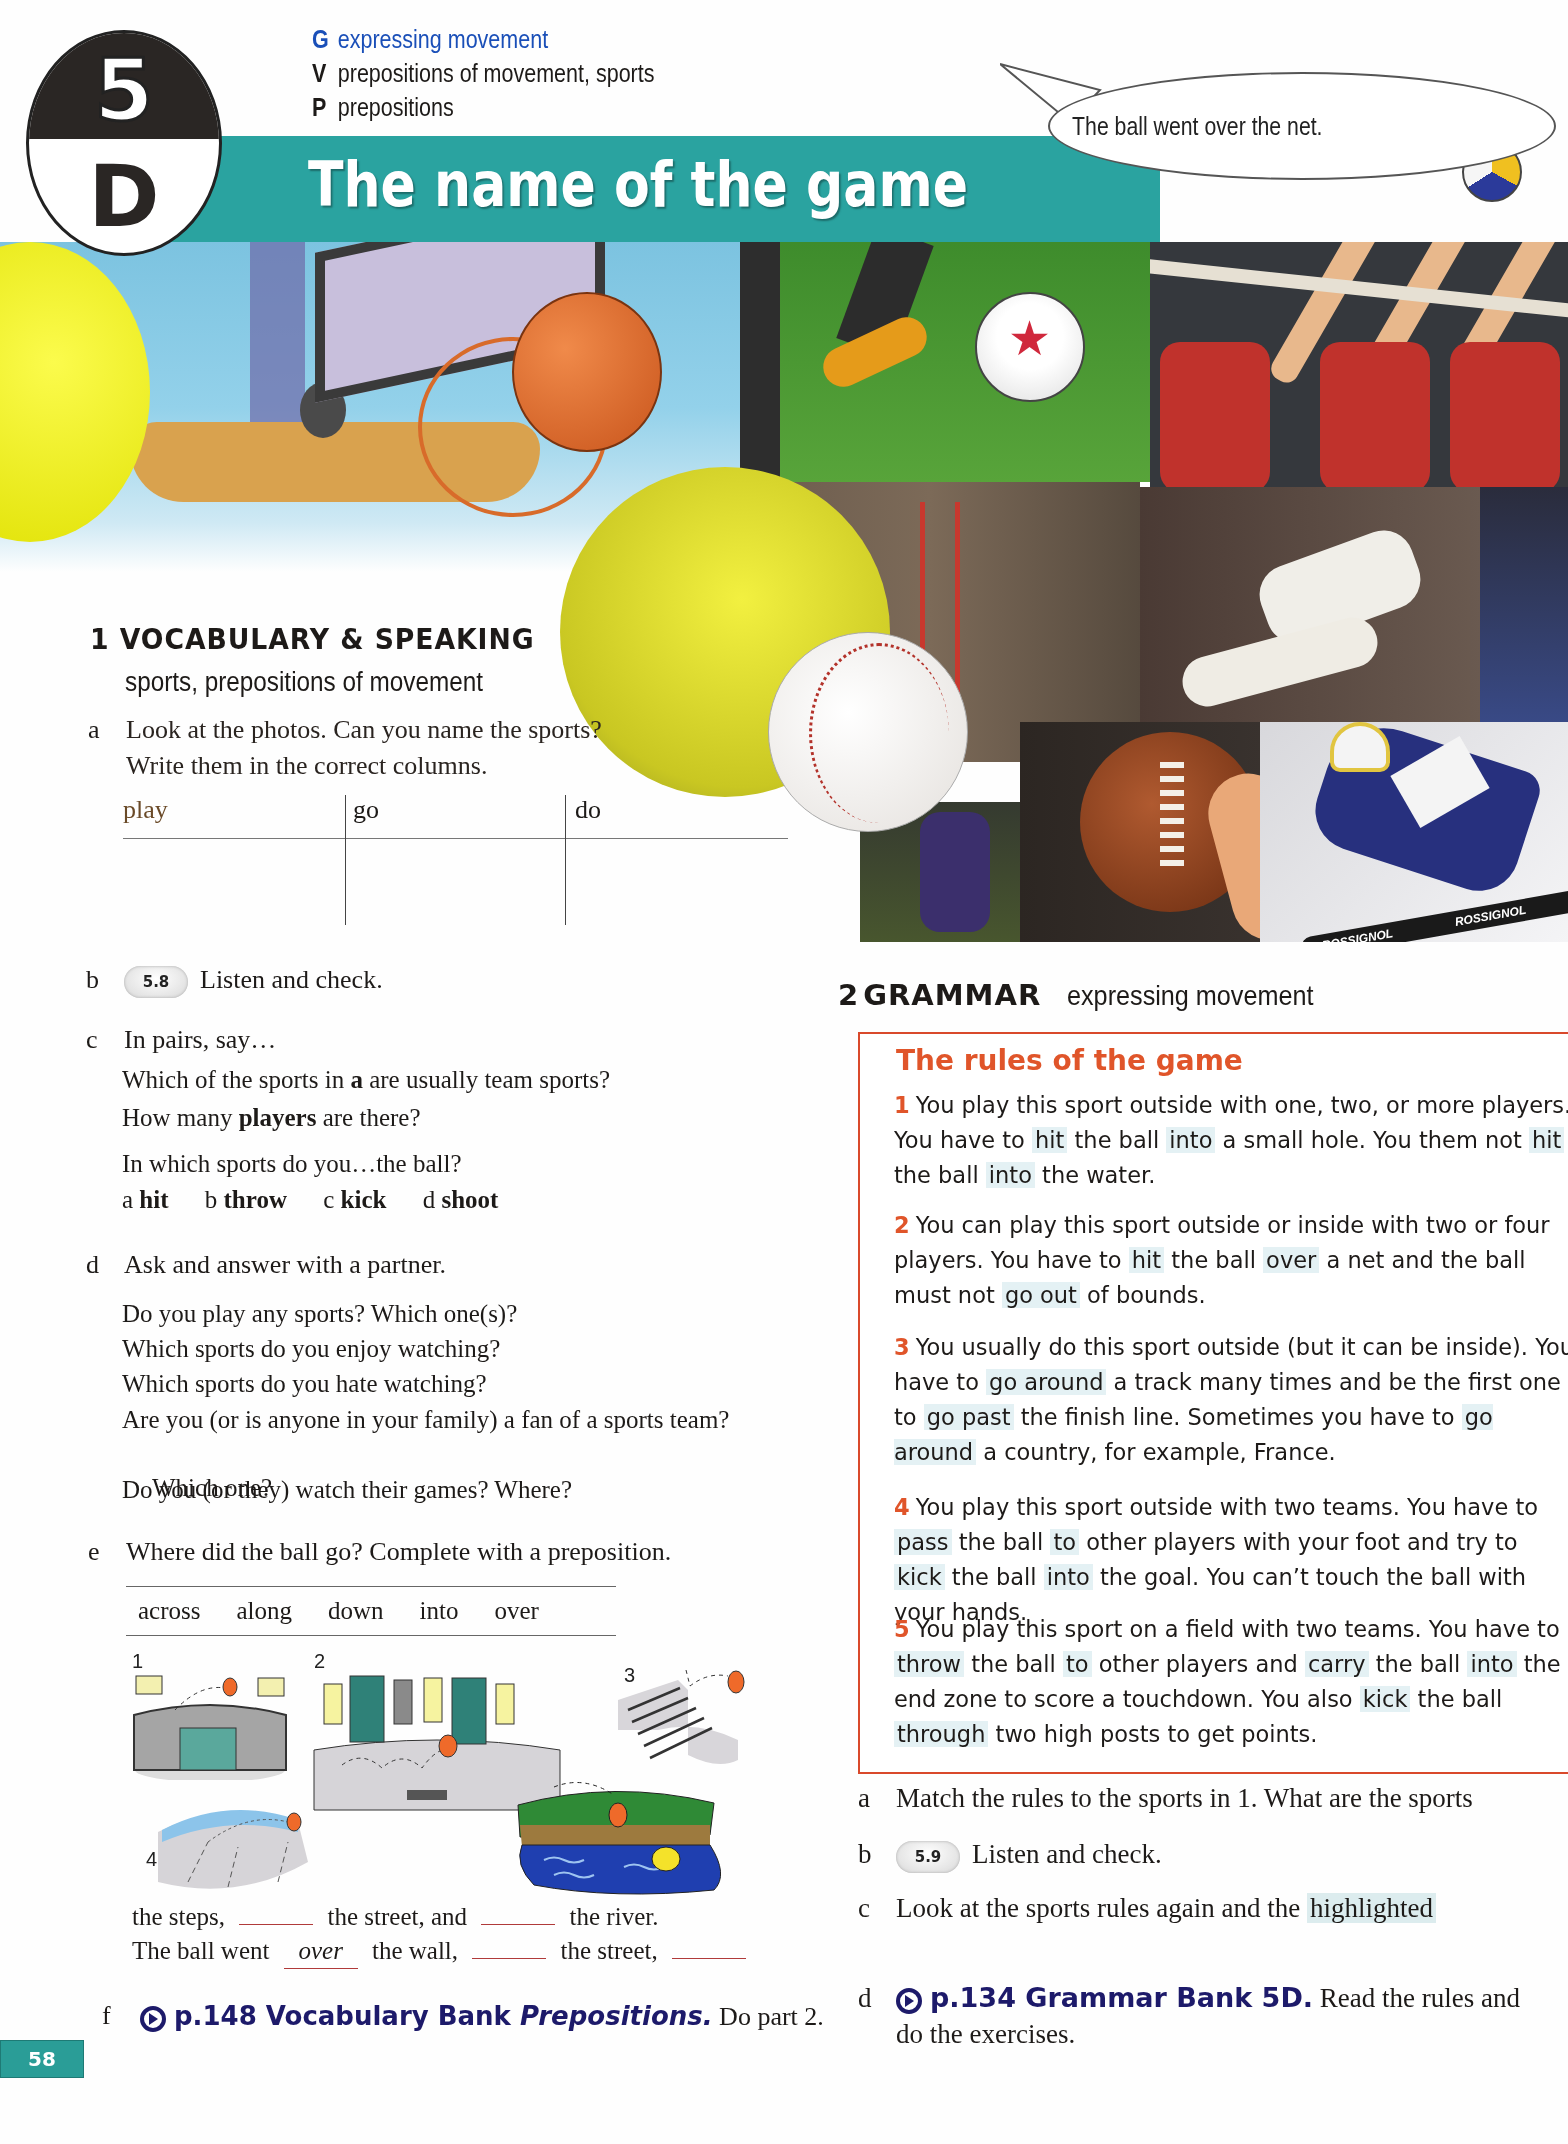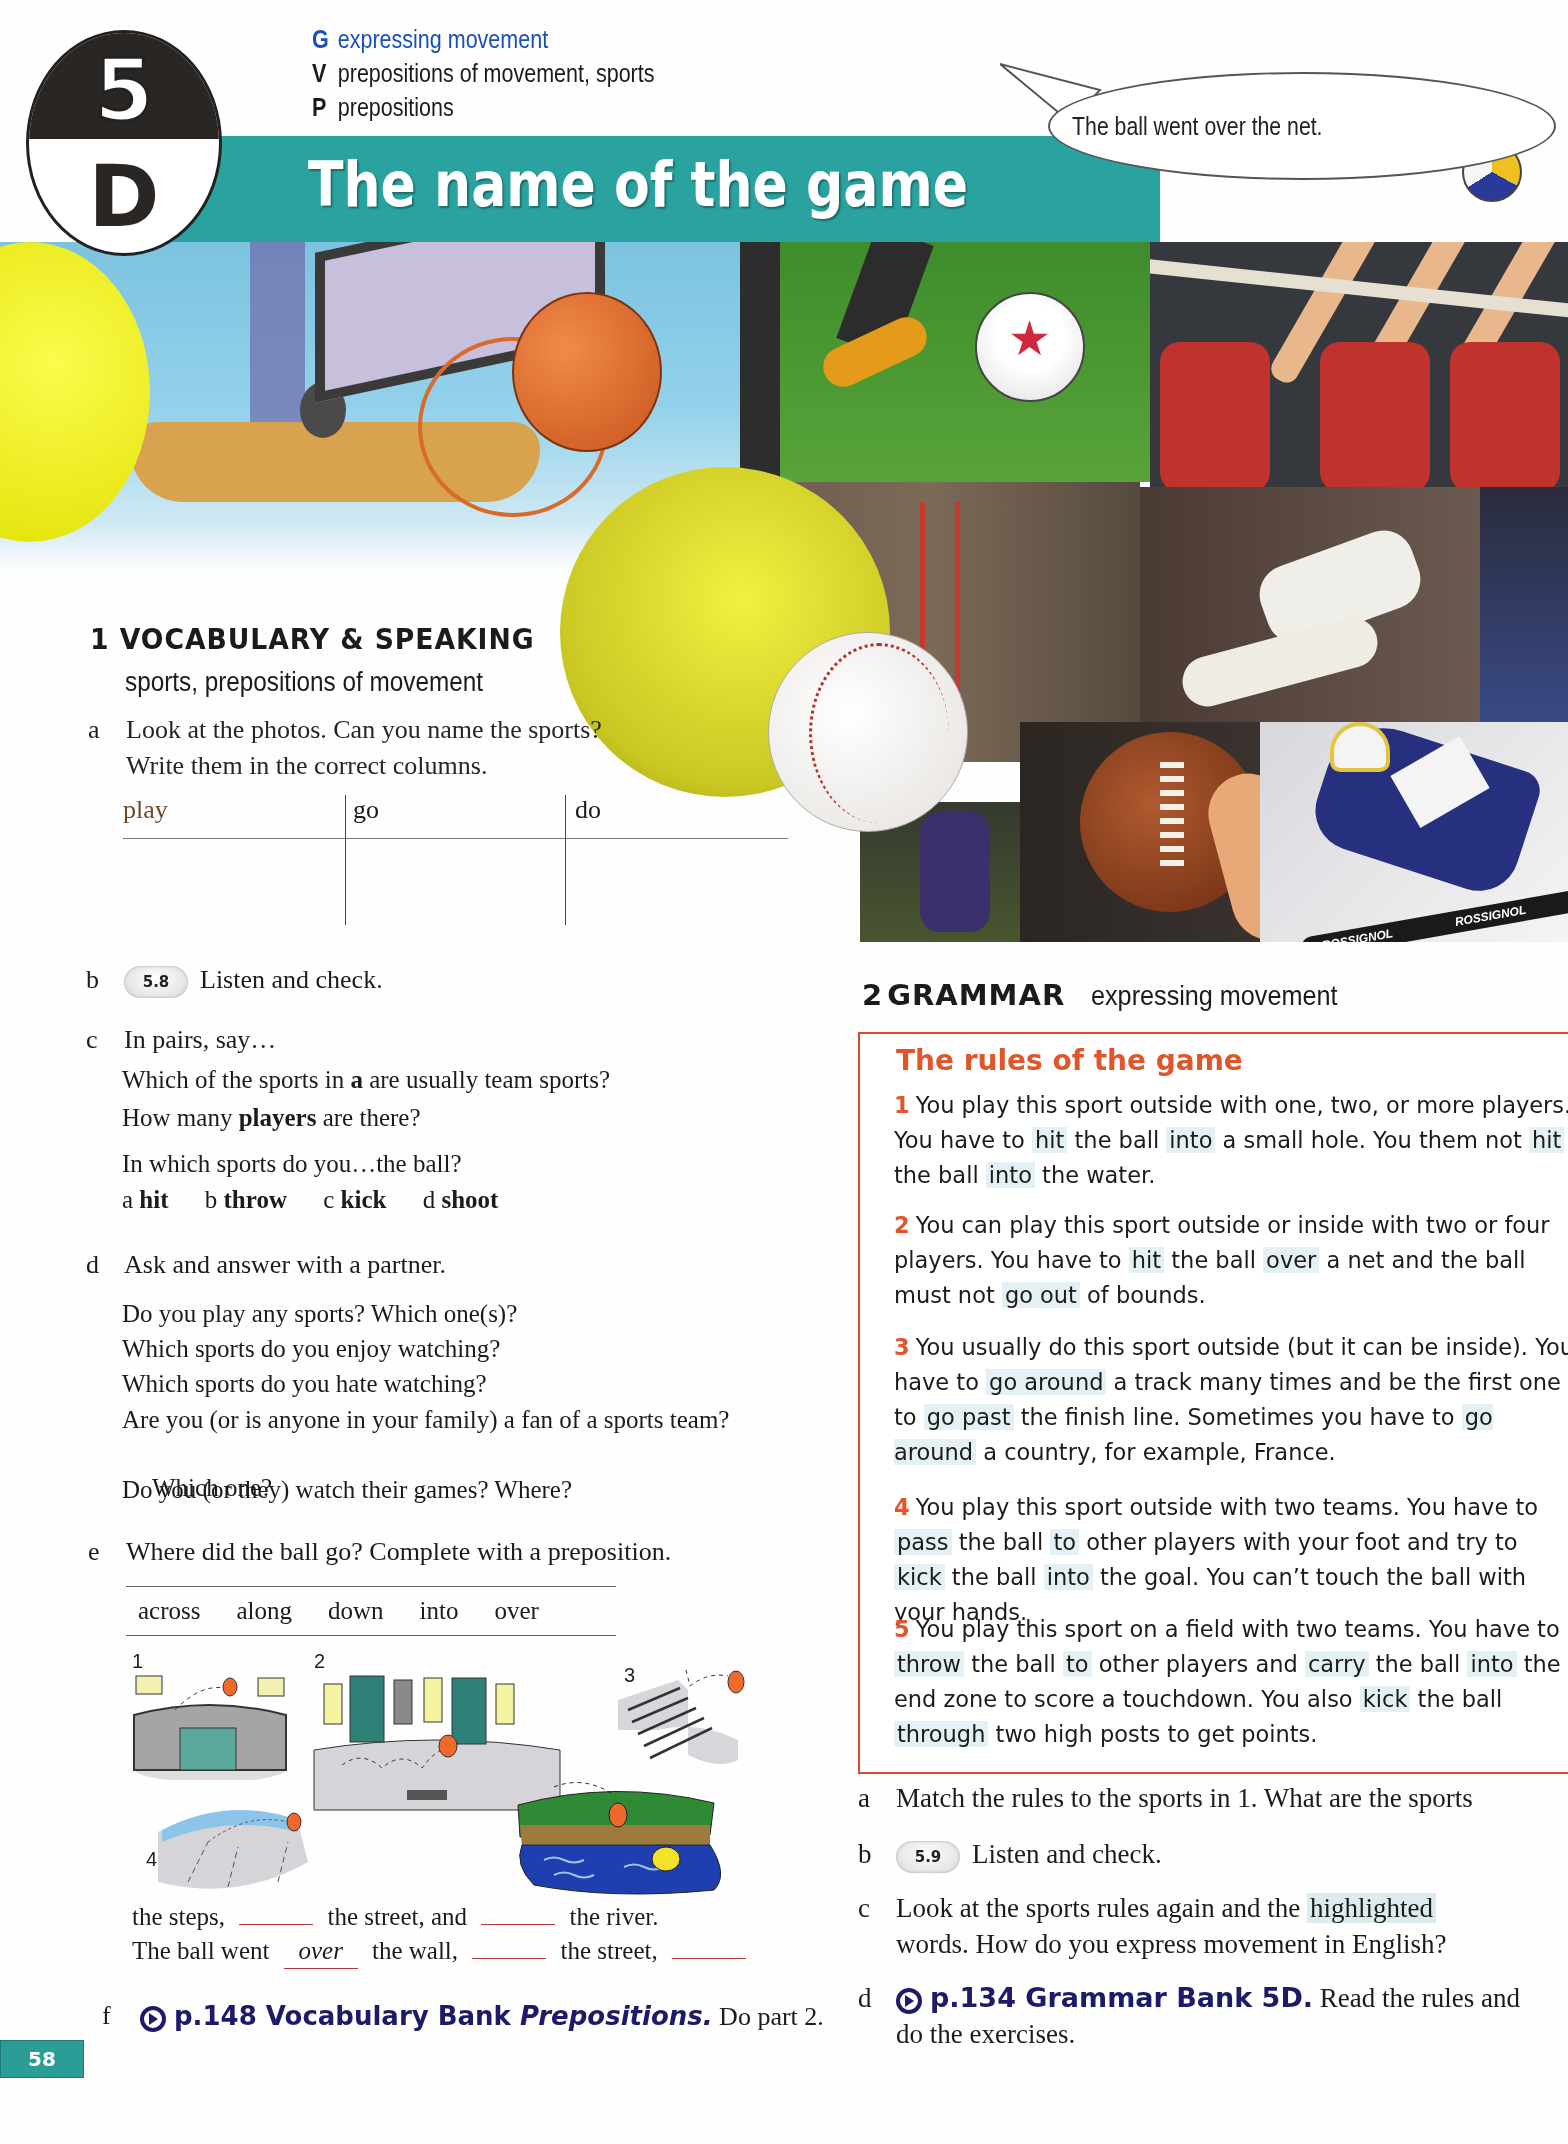--- a/index.html
+++ b/index.html
@@ -134,21 +134,21 @@
 
     .xref { font-family: "DejaVu Sans", sans-serif; font-weight: bold; color: #1d1a6a; }
     .xref i { }
     .arrow { display: inline-block; width: 26px; height: 26px; border-radius: 50%; border: 4px solid #1d1a6a; position: relative; vertical-align: middle; margin-right: 8px; }
     .arrow::after { content: ""; position: absolute; left: 5px; top: 3px; border-left: 9px solid #1d1a6a; border-top: 6px solid transparent; border-bottom: 6px solid transparent; }
 
     .pagenum { left: 0; top: 2040px; width: 84px; height: 38px; background: #2a9d97; color: #fff;
       font-family: "DejaVu Sans", sans-serif; font-weight: bold; font-size: 20px; display: flex; align-items: center; justify-content: center; border: 1px solid #1e7a75; z-index: 5; }
 
     
-    .sec2 { left: 862px; top: 978px; z-index: 5; white-space: nowrap; }
+    .sec2 { left: 838px; top: 978px; z-index: 5; white-space: nowrap; }
     .sec2 .hd { font-family: "DejaVu Sans", sans-serif; font-weight: bold; font-size: 29px; letter-spacing: 1px; }
     .sec2 .sb { font-family: "Liberation Sans", sans-serif; font-size: 28px; margin-left: 22px; display: inline-block; transform: scaleX(0.9); transform-origin: left; }
 
     .rules { left: 858px; top: 1032px; width: 720px; height: 742px; border: 2px solid #d9492b; border-right: none; background: #fff; z-index: 5; }
     .rules .rt { position: absolute; left: 36px; top: 10px; font-family: "DejaVu Sans", sans-serif; font-weight: bold; font-size: 28px; color: #e0552a; }
     .rule { position: absolute; left: 34px; width: 680px; font-family: "DejaVu Sans", sans-serif; font-size: 22.5px; line-height: 35px; color: #1d1a18; }
     .rule .rn { color: #e0552a; font-weight: bold; margin-right: 6px; }
     .hl { background: #e4f1f4; padding: 0 3px; }
 
     .ritem { position: absolute; display: flex; gap: 18px; font-size: 27px; line-height: 36px; z-index: 5; white-space: nowrap; }
@@ -434,21 +434,20 @@
   <span>Match the rules to the sports in 1. What are the sports</span>
 </div>
 <div class="ritem" style="left:858px; top:1836px;">
   <span class="lt">b</span>
   <span><span class="audio">5.9</span><span>Listen and check.</span></span>
 </div>
 <div class="ritem" style="left:858px; top:1890px;">
   <span class="lt">c</span>
   <div>
     <div><span>Look at the sports rules again and the </span><span class="hl" style="background:#dcecee;">highlighted</span></div>
-    <div>words. How do you express movement in English?</div>
   </div>
 </div>
 <div class="ritem" style="left:858px; top:1980px;">
   <span class="lt">d</span>
   <div>
     <div><span class="arrow"></span><a class="xref">p.134 Grammar Bank 5D.</a> <span>Read the rules and</span></div>
     <div>do the exercises.</div>
   </div>
 </div>
 

